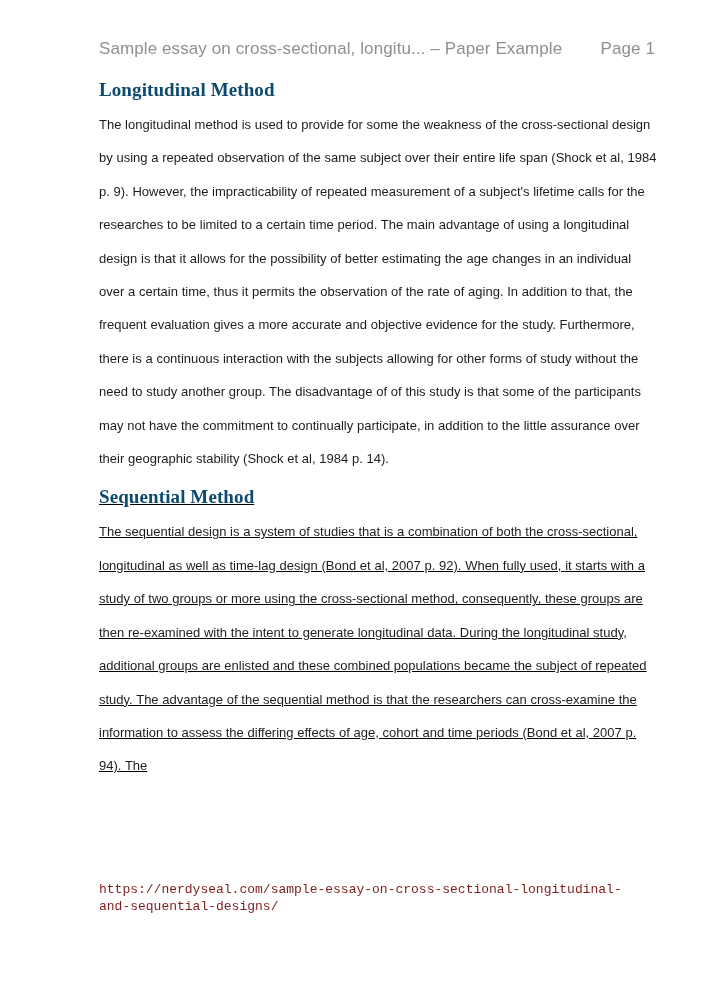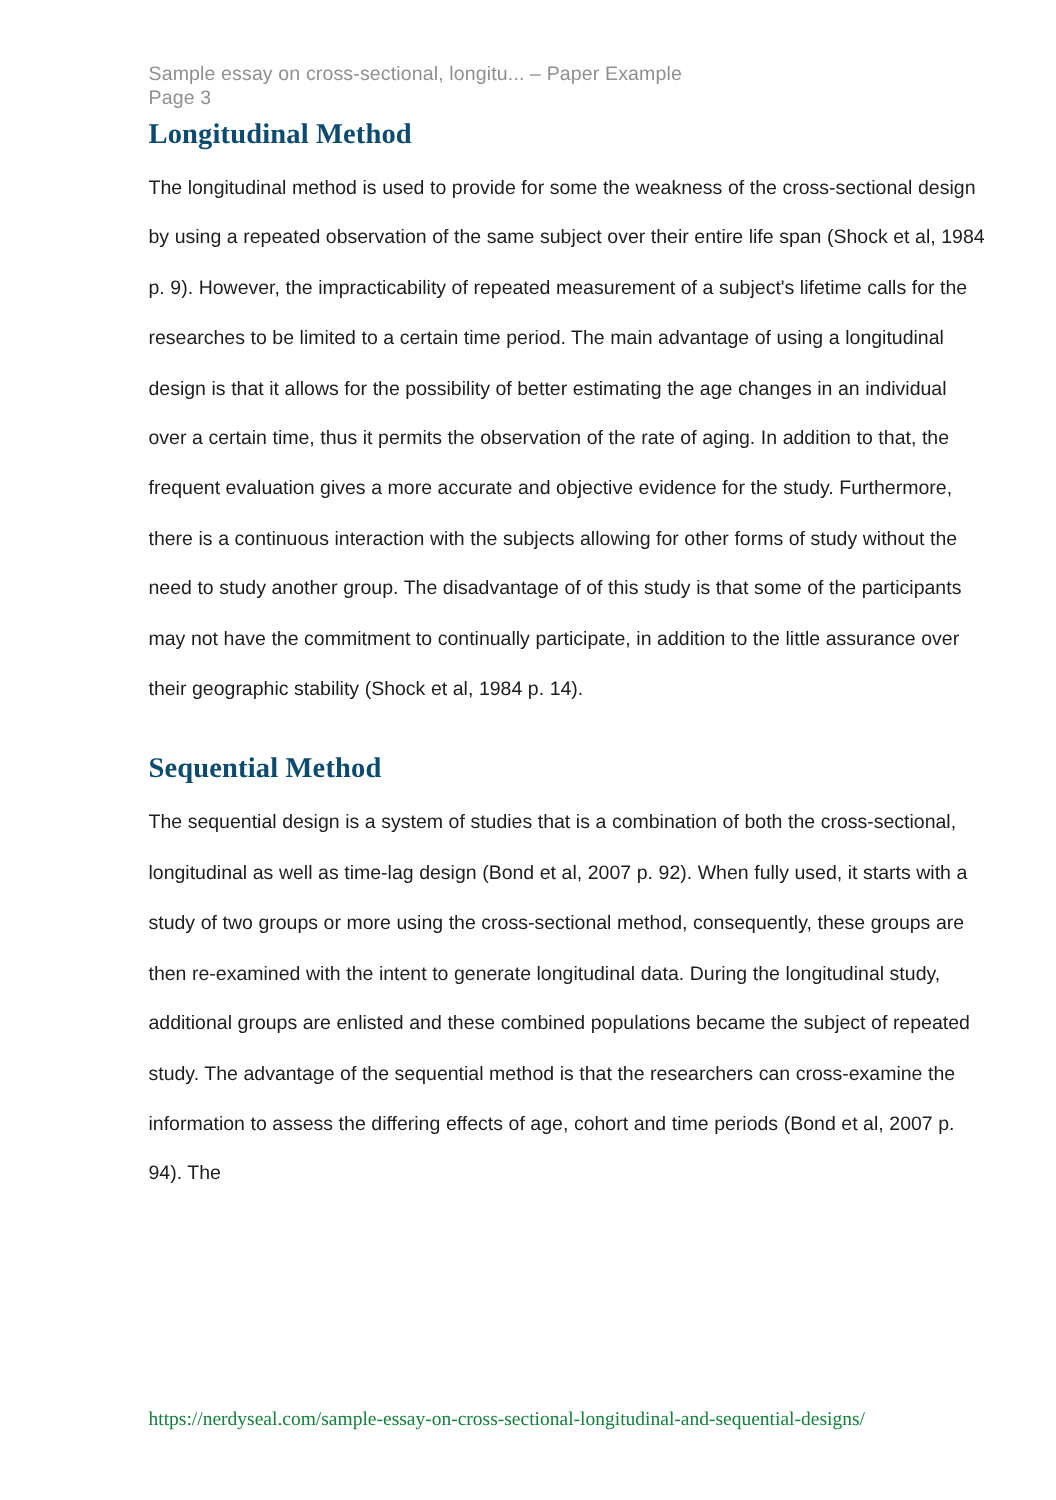--- a/index.html
+++ b/index.html
@@ -25,26 +25,25 @@
 
   
   .page-header {
     position: absolute;
     left: 99px;
     top: 41px;
     width: 556px;
     display: flex;
     align-items: baseline;
     justify-content: space-between;
-    font-size: 13px;
+    font-size: 17px;
     line-height: 16px;
     color: #8f8f8f;
     letter-spacing: 0.1px;
     white-space: nowrap;
-    flex-direction: column;
   }
   .page-header .doc-title {
     overflow: hidden;
     text-overflow: ellipsis;
     padding-right: 10px;
   }
   .page-header .page-number {
     flex: 0 0 auto;
   }
 
@@ -60,54 +59,55 @@
     margin: 0 0 6px 0;
     font-family: "Liberation Serif", serif;
     font-weight: bold;
     font-size: 19px;
     line-height: 24px;
     color: #0c4a6e;
     letter-spacing: 0.1px;
   }
 
   .section + .section {
-    margin-top: 26px;
+    margin-top: 10px;
+    text-decoration: underline;
   }
 
   p.body-text {
     margin: 0;
     font-family: "Liberation Sans", sans-serif;
     font-size: 13px;
     line-height: 33.4px;
     color: #1d1d1d;
     text-align: left;
     word-spacing: 0.1px;
   }
 
   
   .page-footer {
     position: absolute;
     left: 99px;
-    top: 937px;
+    top: 881px;
     width: 530px;
-    font-family: Liberation Serif, serif;
+    font-family: Liberation Mono, monospace;
     font-size: 13px;
     line-height: 17px;
-    color: #15803d;
+    color: #7f1d1d;
     word-break: break-all;
   }
 </style>
 </head>
 <body>
 
 <div class="page">
 
   <div class="page-header">
     <span class="doc-title">Sample essay on cross-sectional, longitu... – Paper Example</span>
-    <span class="page-number">Page 3</span>
+    <span class="page-number">Page 1</span>
   </div>
 
   <div class="content">
 
     <div class="section">
       <h2 class="section-heading">Longitudinal Method</h2>
       <p class="body-text">The longitudinal method is used to provide for some the weakness of the cross-sectional design by using a repeated observation of the same subject over their entire life span (Shock et al, 1984 p. 9). However, the impracticability of repeated measurement of a subject's lifetime calls for the researches to be limited to a certain time period. The main advantage of using a longitudinal design is that it allows for the possibility of better estimating the age changes in an individual over a certain time, thus it permits the observation of the rate of aging. In addition to that, the frequent evaluation gives a more accurate and objective evidence for the study. Furthermore, there is a continuous interaction with the subjects allowing for other forms of study without the need to study another group. The disadvantage of of this study is that some of the participants may not have the commitment to continually participate, in addition to the little assurance over their geographic stability (Shock et al, 1984 p. 14).</p>
     </div>
 
     <div class="section">

